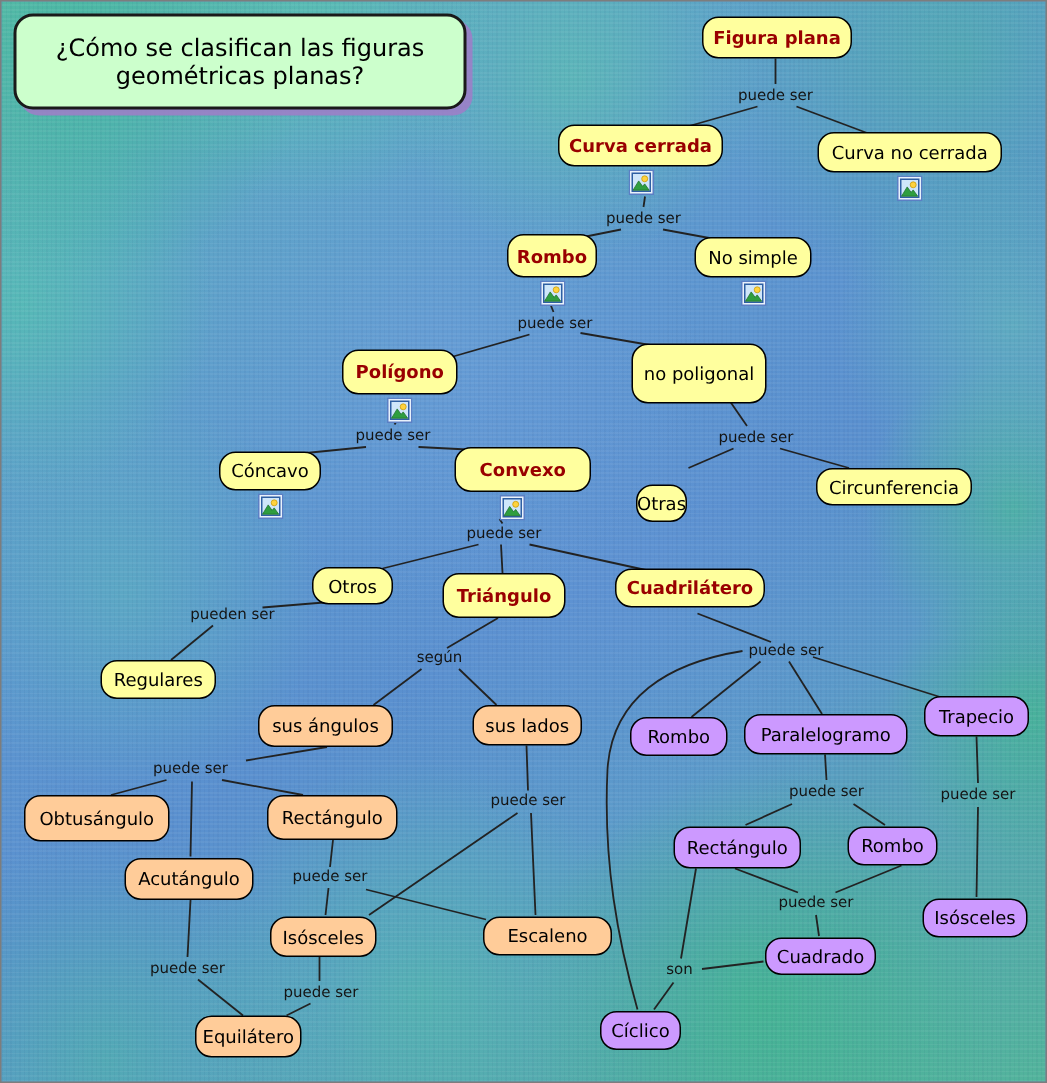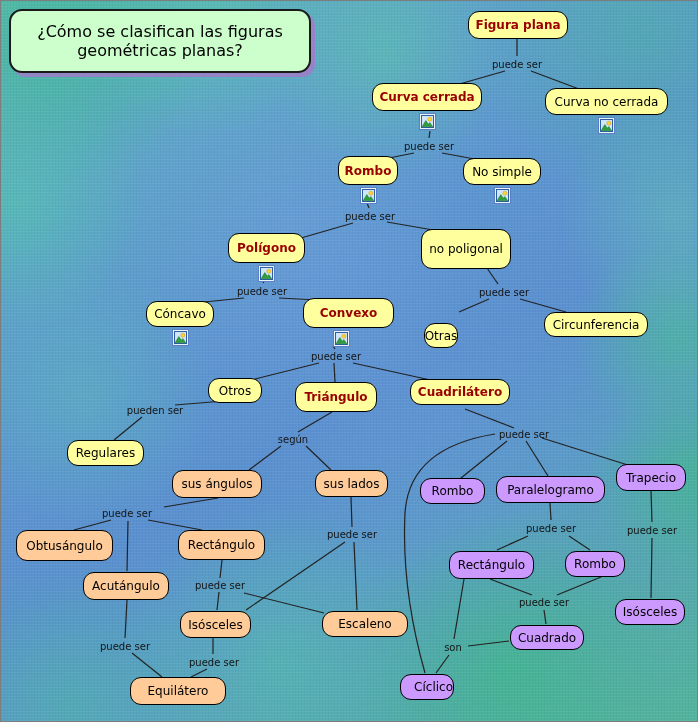--- a/index.html
+++ b/index.html
@@ -250,24 +250,24 @@
       </div>
       <div class="node purple" style="left: 564px; top: 550px; width: 60px; height: 26px;">
         <span>Rombo</span>
       </div>
       <div class="node purple" style="left: 614px; top: 598px; width: 70px; height: 26px;">
         <span>Isósceles</span>
       </div>
       <div class="node purple" style="left: 509px; top: 624px; width: 74px; height: 25px;">
         <span>Cuadrado</span>
       </div>
-      <div class="node orange" style="left: 129px; top: 676px; width: 96px; height: 28px;">
+      <div class="node orange" style="left: 129px; top: 676px; width: 71px; height: 28px;">
         <span>Equilátero</span>
       </div>
-      <div class="node purple" style="left: 399px; top: 673px; width: 54px; height: 26px; justify-content: flex-end;">
+      <div class="node purple" style="left: 399px; top: 673px; width: 54px; height: 26px;">
         <span>Cíclico</span>
       </div>
       <div class="link-label" style="left: 516px; top: 63px;">puede ser</div>
       <div class="link-label" style="left: 428px; top: 145px;">puede ser</div>
       <div class="link-label" style="left: 369px; top: 215px;">puede ser</div>
       <div class="link-label" style="left: 261px; top: 290px;">puede ser</div>
       <div class="link-label" style="left: 503px; top: 291px;">puede ser</div>
       <div class="link-label" style="left: 335px; top: 355px;">puede ser</div>
       <div class="link-label" style="left: 154px; top: 409px;">pueden ser</div>
       <div class="link-label" style="left: 292px; top: 438px;">según</div>

